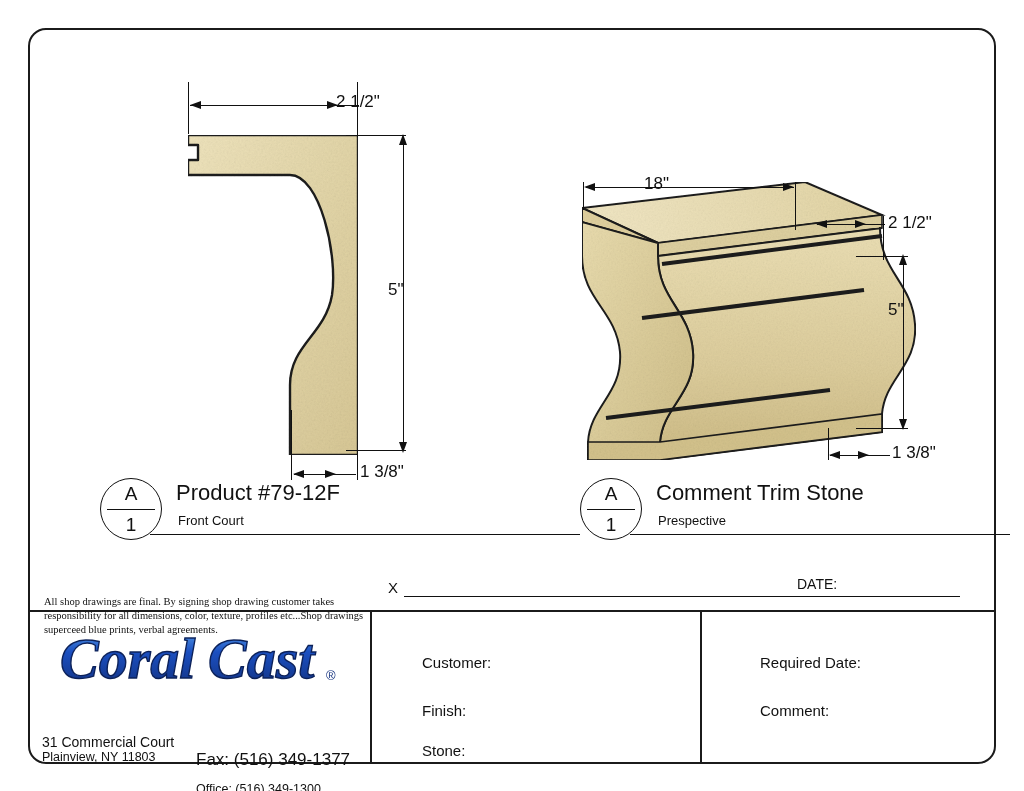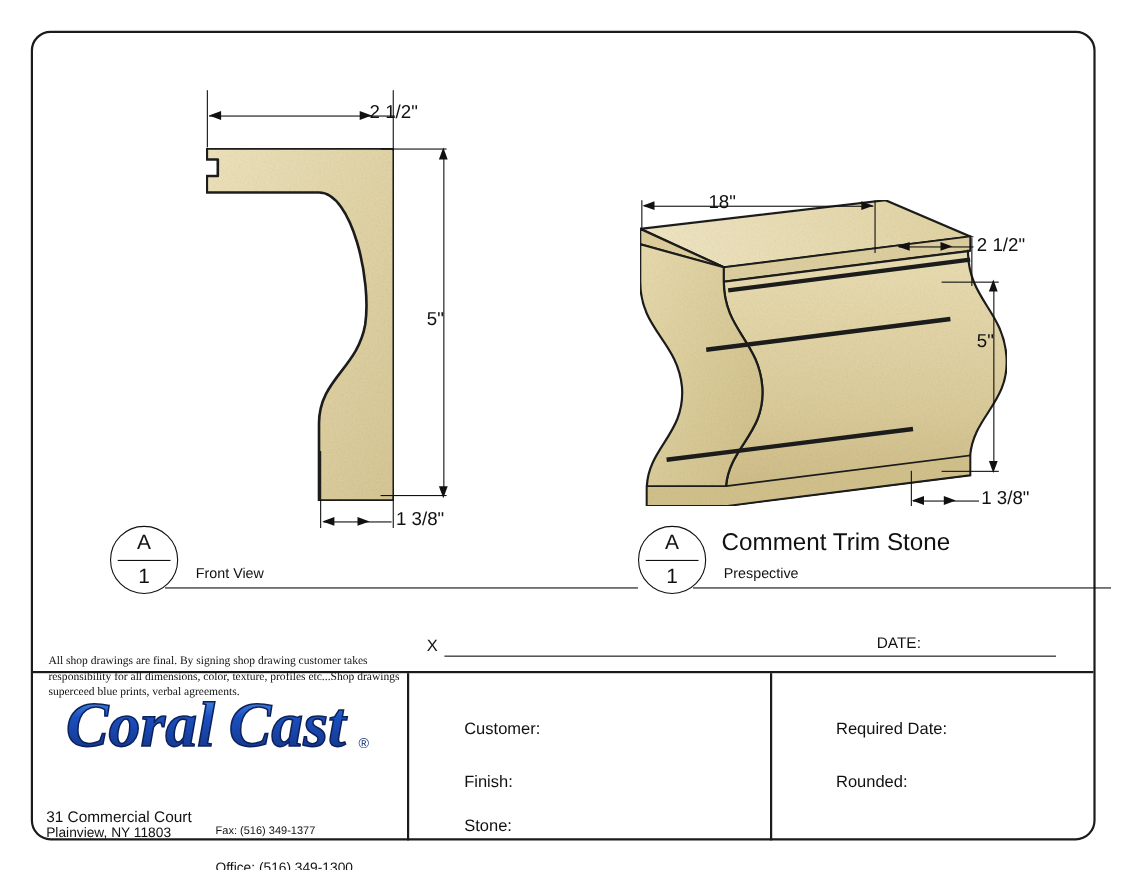--- a/index.html
+++ b/index.html
@@ -205,21 +205,21 @@
     position: absolute;
     left: 166px;
     top: 122px;
     font-size: 12.5px;
     margin-top: 48px;
   }
   #phone2 {
     position: absolute;
     left: 166px;
     top: 138px;
-    font-size: 10px;
+    font-size: 17px;
   }
 </style>
 </head>
 <body>
 
 <div id="sheet">
 
   <svg id="front-view-svg" width="420" height="430" viewBox="0 0 420 430" style="position:absolute; left:90px; top:50px;">
     <defs>
       <linearGradient id="stoneGradA" x1="0" y1="0" x2="1" y2="1">
@@ -376,21 +376,22 @@
   <div class="arrow arrow-right" style="left:828px; top:420.5px;"></div>
   <div class="dim-line v-line" style="left:798px; top:398px; height:32px;"></div>
   <div class="dim-text" style="left:862px; top:413px;">1 3/8"</div>
 
   <div class="callout" style="left:70px; top:448px; width:450px; height:70px;">
     <div class="circle">
       <div class="letter">A</div>
       <div class="div"></div>
       <div class="num">1</div>
     </div>
-    <div class="subtitle">Front View</div>
+    <div class="title">Product #79-12F</div>
+    <div class="subtitle">Front Court</div>
     <div class="underline" style="width:430px;"></div>
   </div>
 
   <div class="callout" style="left:550px; top:448px; width:400px; height:70px;">
     <div class="circle">
       <div class="letter">A</div>
       <div class="div"></div>
       <div class="num">1</div>
     </div>
     <div class="title">Comment Trim Stone</div>
@@ -430,19 +431,19 @@
       <div class="field" style="left:50px; top:42px;">Customer:</div>
       <div class="field" style="left:50px; top:90px;">Finish:</div>
       <div class="field" style="left:50px; top:130px;">Stone:</div>
       <div class="field" style="left:140px; top:42px; width:170px;"></div>
       <div class="field" style="left:140px; top:90px; width:170px;"></div>
       <div class="field" style="left:140px; top:130px; width:170px;"></div>
     </div>
 
     <div id="tb-col3">
       <div class="field" style="left:58px; top:42px;">Required Date:</div>
-      <div class="field" style="left:58px; top:90px;">Rounded:</div>
+      <div class="field" style="left:58px; top:90px;">Comment:</div>
       <div class="field" style="left:178px; top:42px; width:110px;"></div>
       <div class="field" style="left:150px; top:90px; width:138px;"></div>
     </div>
 
   </div>
 </div>
 
 </body></html>

